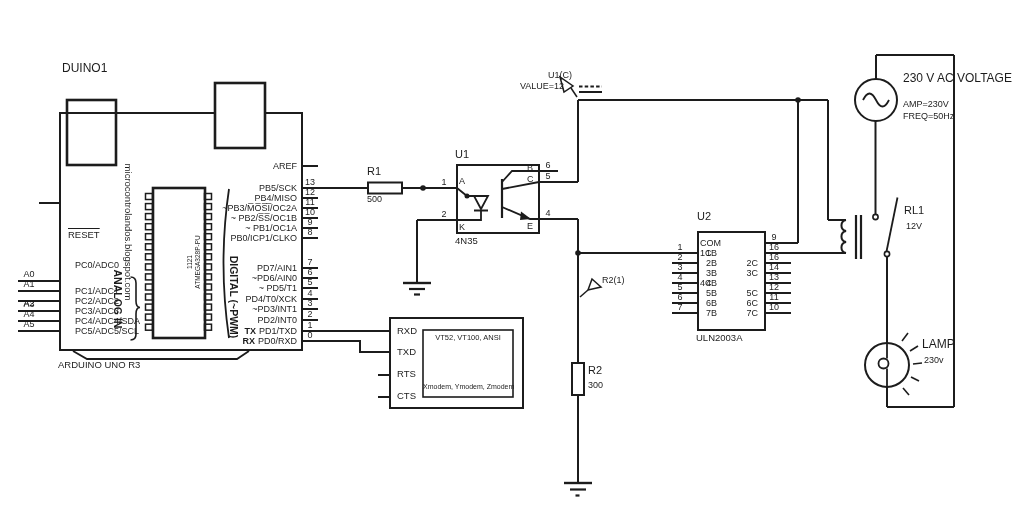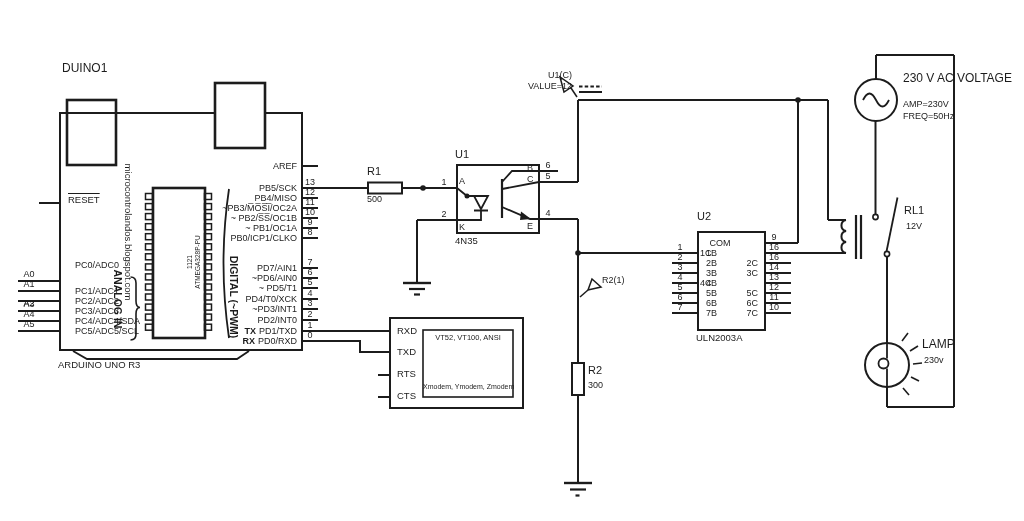--- a/index.html
+++ b/index.html
@@ -10,21 +10,21 @@
   .fs12{font-size:12px;line-height:13px;}
   .fs11{font-size:11px;line-height:12px;}
   .fs95{font-size:9.5px;line-height:10px;}
   .fs75{font-size:7.5px;line-height:8px;}
   .fs7{font-size:7px;line-height:8px;}
   .pr{left:150px;width:147px;text-align:right;}
   .pn{width:16px;text-align:center;}
   .ctr{text-align:center;}
   .rot90{transform:translate(-50%,-50%) rotate(90deg);transform-origin:center;}
   .rotm90{transform:translate(-50%,-50%) rotate(-90deg);transform-origin:center;}
-  .ovl{text-decoration:overline;}
+  .ovl{text-decoration:overline;margin-top:35px;}
   b{font-weight:700;margin-right:3px;}
 </style>
 </head>
 <body>
 
 <div id="stage">
 
 <svg id="wires" width="1024" height="521" viewBox="0 0 1024 521" stroke="#1c1c1c" fill="none" stroke-width="2">
 
   <g>
@@ -279,33 +279,33 @@
 <div class="t" style="left:527px;top:163px">B</div>
 <div class="t" style="left:527px;top:174px">C</div>
 <div class="t" style="left:527px;top:221px">E</div>
 <div class="t pn" style="left:436px;top:177px">1</div>
 <div class="t pn" style="left:436px;top:209px">2</div>
 <div class="t pn" style="left:540px;top:160px">6</div>
 <div class="t pn" style="left:540px;top:171px">5</div>
 <div class="t pn" style="left:540px;top:208px">4</div>
 
 <div class="t" style="left:512px;top:70px;width:60px;text-align:right">U1(C)</div>
-<div class="t" style="left:512px;top:81px;width:60px;text-align:right">VALUE=12</div>
+<div class="t" style="left:512px;top:81px;width:60px;text-align:center">VALUE=12</div>
 <div class="t" style="left:602px;top:275px">R2(1)</div>
 
 <div class="t fs11" style="left:697px;top:210px">U2</div>
 <div class="t fs95" style="left:696px;top:333px">ULN2003A</div>
 <div class="t" style="left:706px;top:248px">1B</div>
 <div class="t" style="left:706px;top:258px">2B</div>
 <div class="t" style="left:706px;top:268px">3B</div>
 <div class="t" style="left:706px;top:278px">4B</div>
 <div class="t" style="left:706px;top:288px">5B</div>
 <div class="t" style="left:706px;top:298px">6B</div>
 <div class="t" style="left:706px;top:308px">7B</div>
-<div class="t" style="left:700px;top:238px;width:40px;text-align:center">COM</div>
+<div class="t" style="left:700px;top:238px;width:40px;text-align:left">COM</div>
 <div class="t" style="left:700px;top:248px;width:58px;text-align:left">1C</div>
 <div class="t" style="left:700px;top:258px;width:58px;text-align:right">2C</div>
 <div class="t" style="left:700px;top:268px;width:58px;text-align:right">3C</div>
 <div class="t" style="left:700px;top:278px;width:58px;">4C</div>
 <div class="t" style="left:700px;top:288px;width:58px;text-align:right">5C</div>
 <div class="t" style="left:700px;top:298px;width:58px;text-align:right">6C</div>
 <div class="t" style="left:700px;top:308px;width:58px;text-align:right">7C</div>
 <div class="t pn" style="left:672px;top:242px">1</div>
 <div class="t pn" style="left:672px;top:252px">2</div>
 <div class="t pn" style="left:672px;top:262px">3</div>

